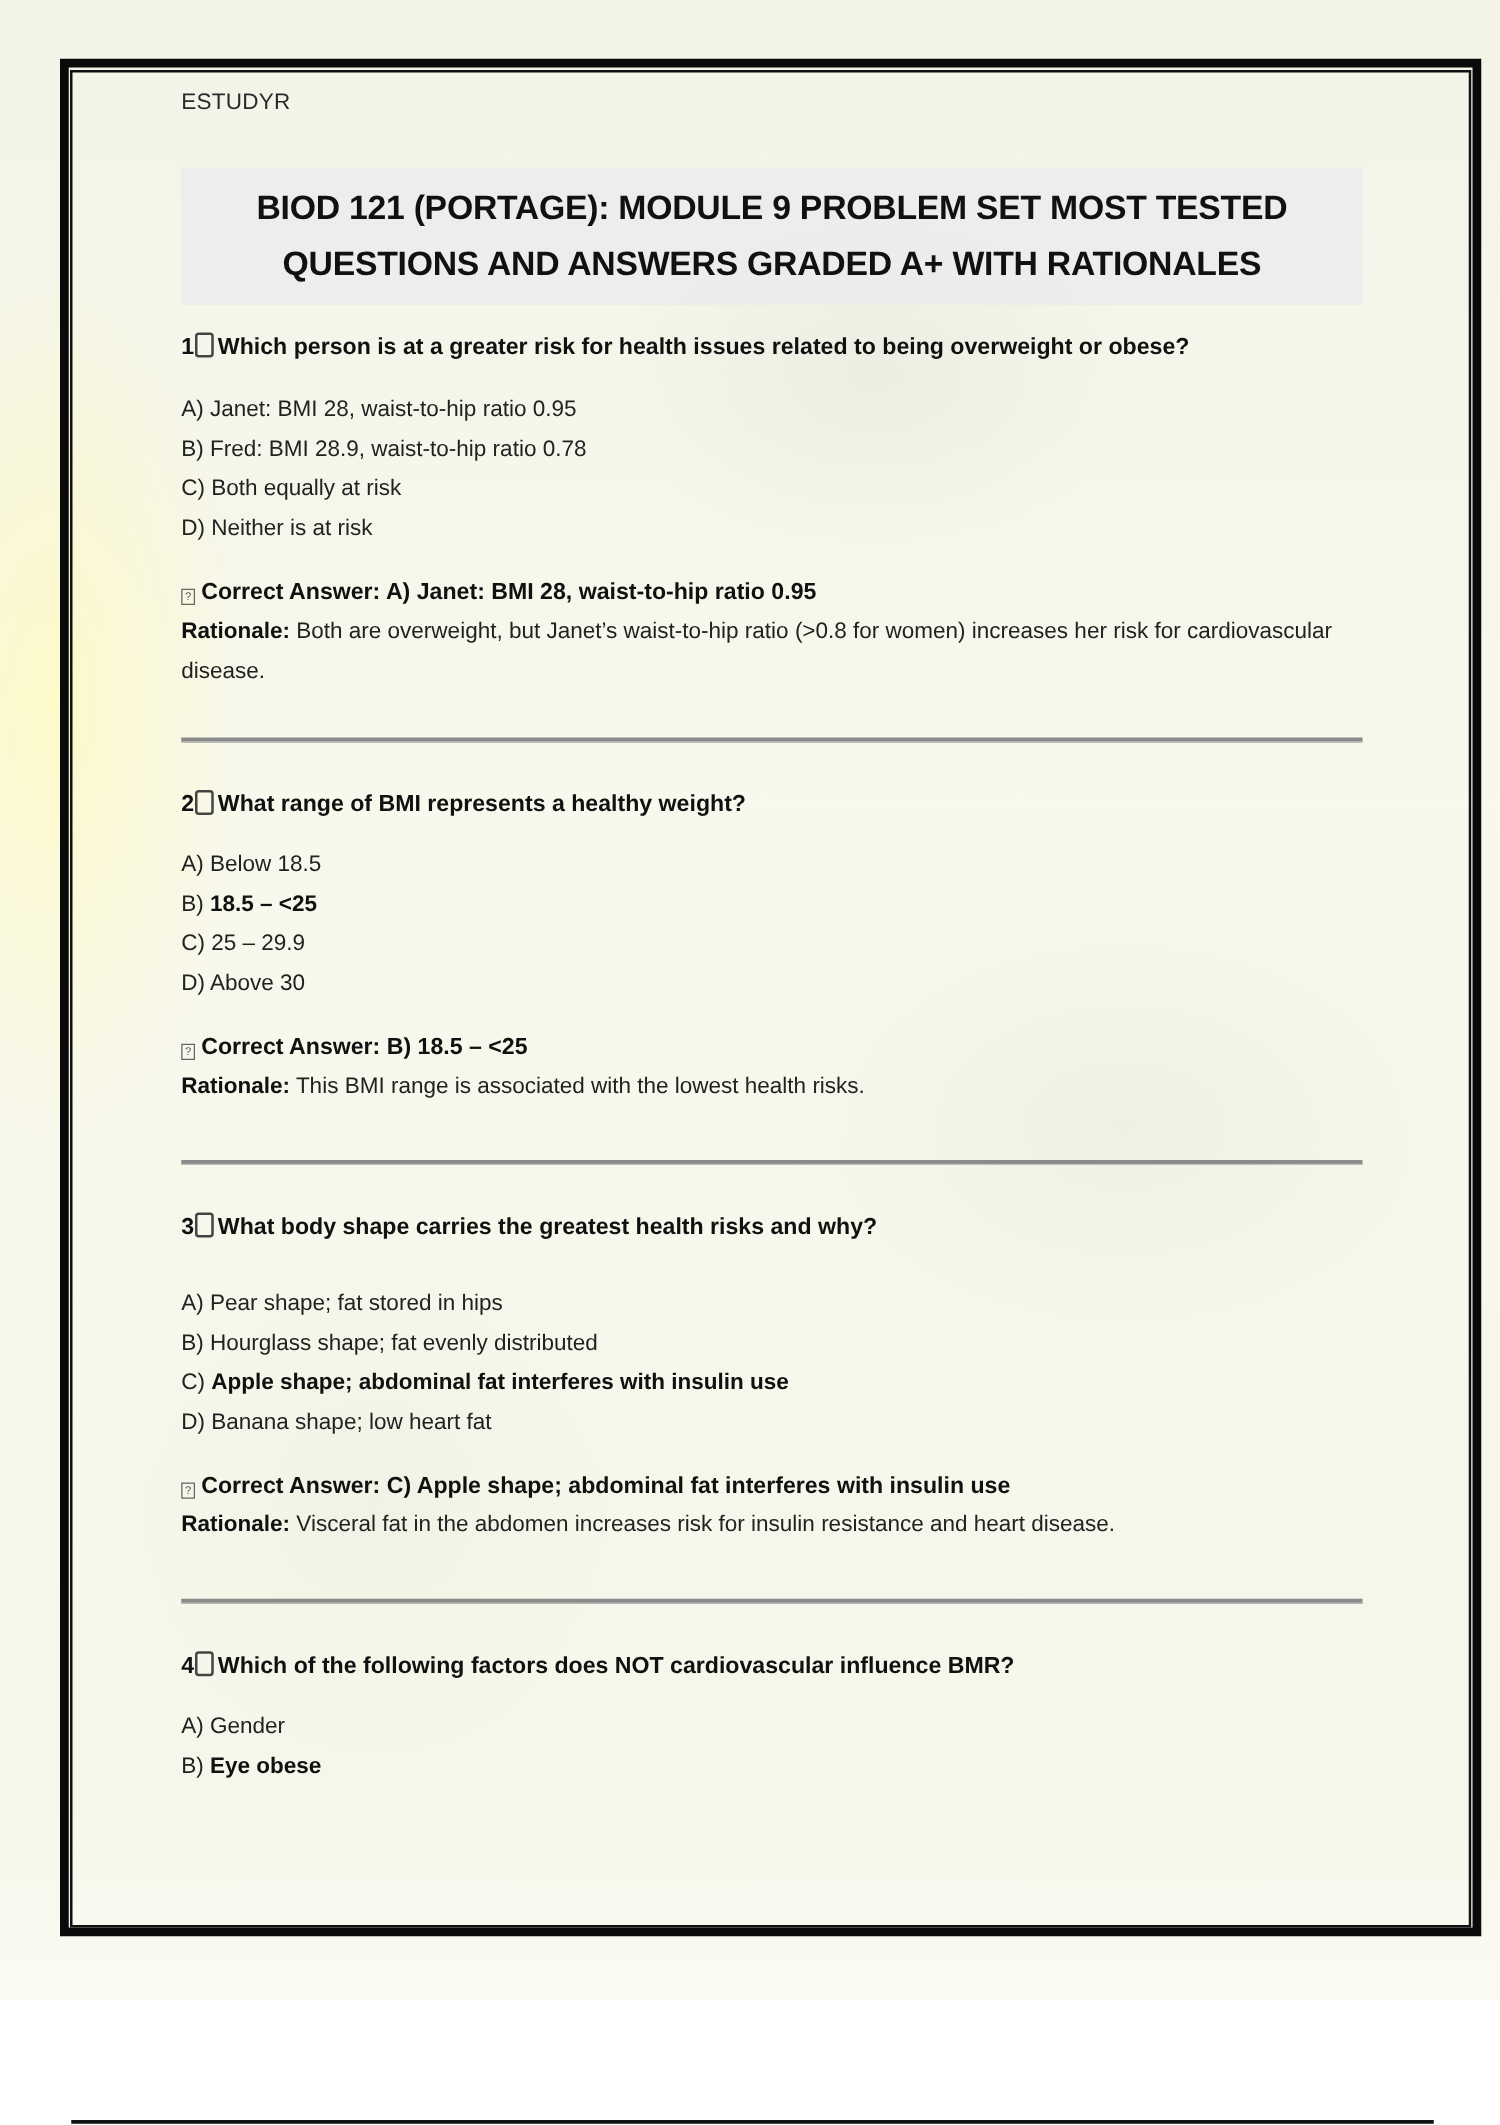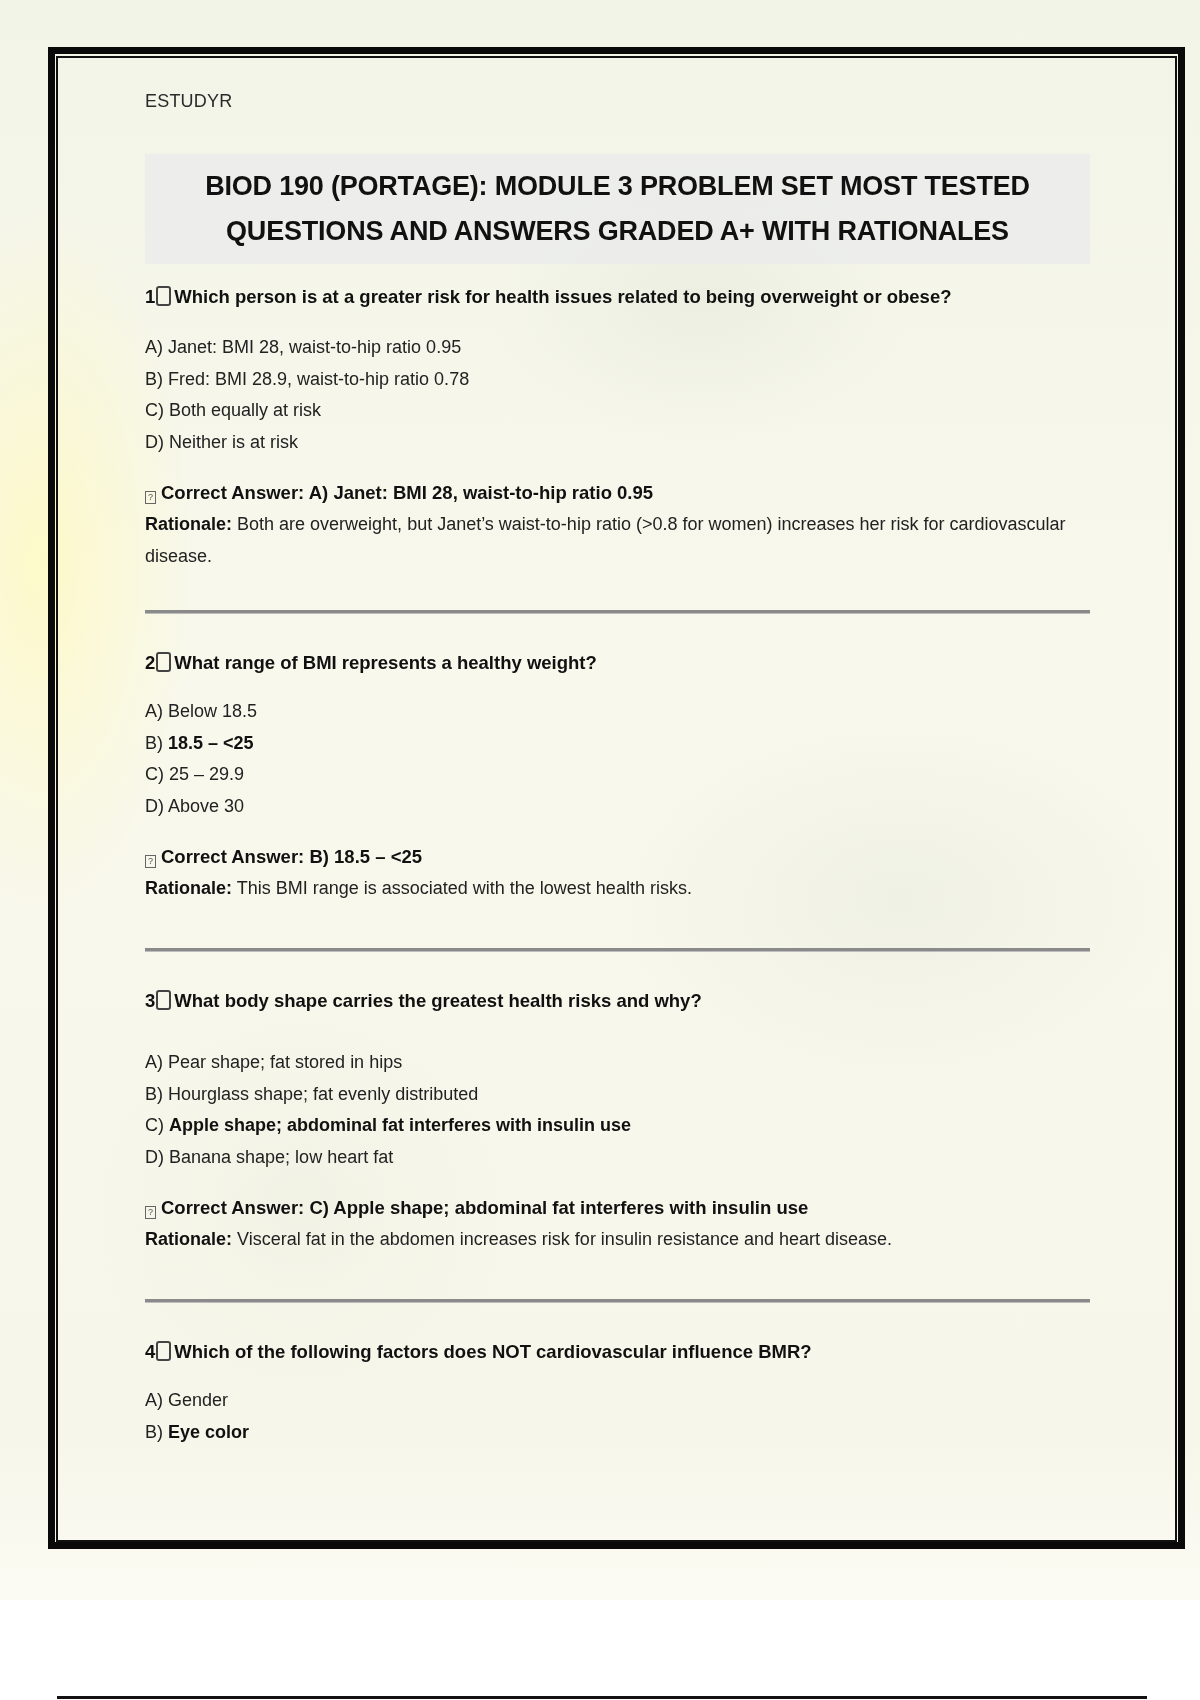--- a/index.html
+++ b/index.html
@@ -42,21 +42,21 @@
     }
     .content {
       position: absolute;
       left: 145px; top: 70px;
       width: 945px;
     }
     .brand {
       font-size: 18px;
       color: #2a2a2a;
       letter-spacing: 0.2px;
-      margin-top: 21px;
+      margin-top: 1px;
     }
     .title-block {
       margin-top: 42px;
       background: rgba(236,237,235,0.92);
       padding: 10px 0 10px 0;
       text-align: center;
     }
     .title-line {
       font-size: 27px;
       font-weight: bold;
@@ -152,21 +152,21 @@
 
 <div class="page-bg"></div>
 <div class="frame-outer"></div>
 <div class="frame-inner"></div>
 
 <div class="content">
 
   <div class="brand">ESTUDYR</div>
 
   <div class="title-block">
-    <div class="title-line">BIOD 190 (PORTAGE): MODULE 3 PROBLEM SET MOST TESTED</div>
+    <div class="title-line">BIOD 121 (PORTAGE): MODULE 9 PROBLEM SET MOST TESTED</div>
     <div class="title-line">QUESTIONS AND ANSWERS GRADED A+ WITH RATIONALES</div>
   </div>
 
   <div class="question" style="margin-top:20px;">
     <div class="q-head">
       <span class="q-num">1</span>
       <span class="q-box"></span>
       <span>Which person is at a greater risk for health issues related to being overweight or obese?</span>
     </div>
     <div class="options">
@@ -230,19 +230,19 @@
   <div class="rule"></div>
 
   <div class="question">
     <div class="q-head">
       <span class="q-num">4</span>
       <span class="q-box"></span>
       <span>Which of the following factors does NOT cardiovascular influence BMR?</span>
     </div>
     <div class="options" style="margin-top:20px;">
       <div class="option"><span>A)</span> <span class="opt-text">Gender</span></div>
-      <div class="option correct"><span>B)</span> <span class="opt-text">Eye color</span></div>
+      <div class="option correct"><span>B)</span> <span class="opt-text">Eye obese</span></div>
     </div>
   </div>
 
 </div>
 
 <div class="bottom-line"></div>
 
 </body></html>

